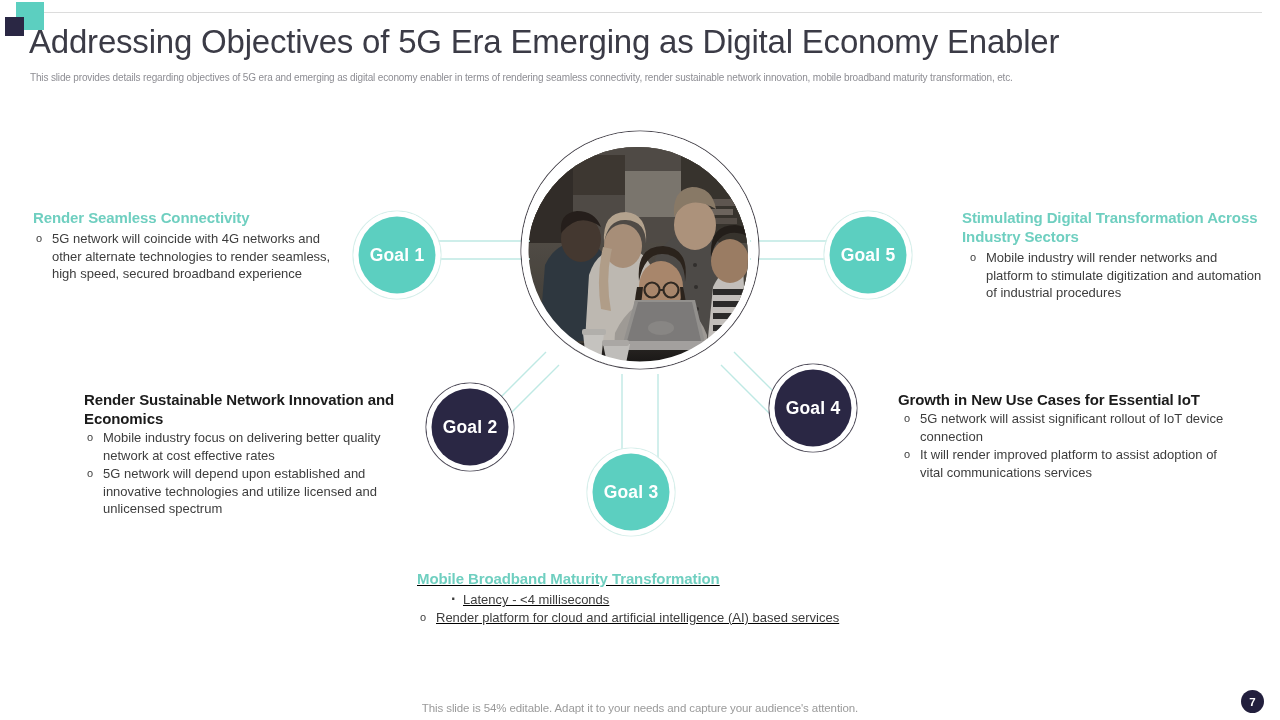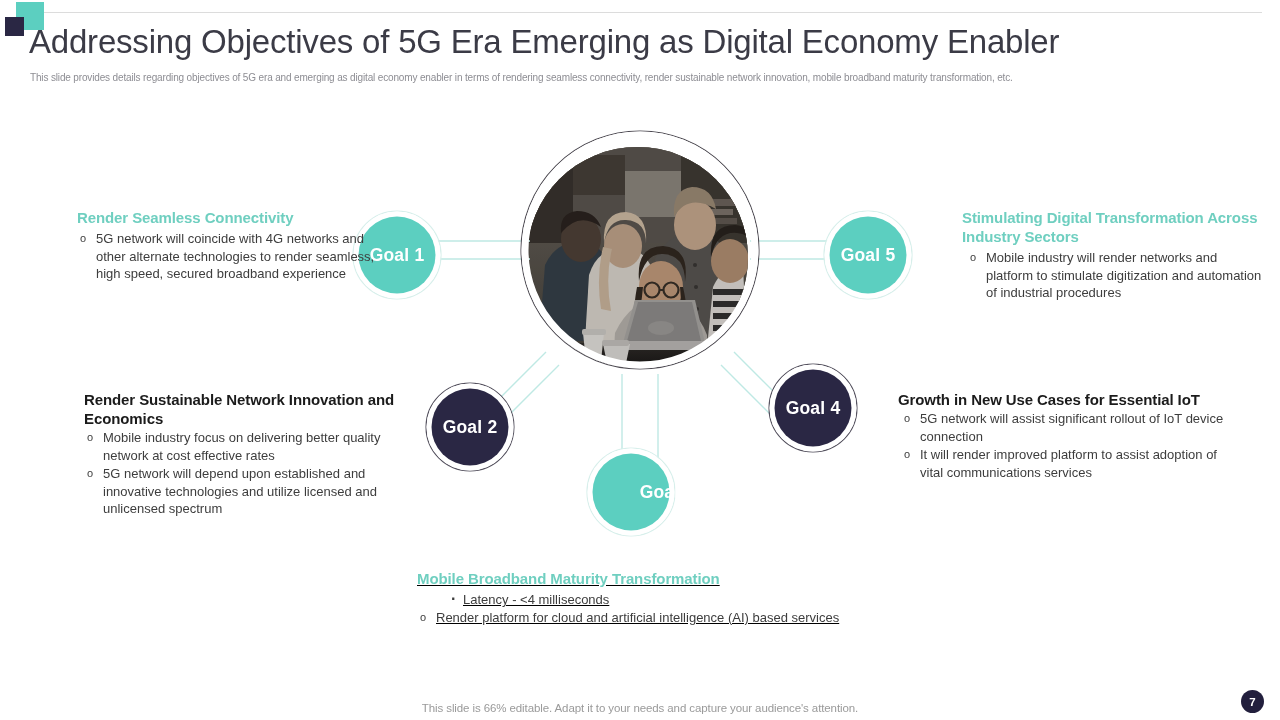--- a/index.html
+++ b/index.html
@@ -144,21 +144,21 @@
     margin-bottom: 0;
   }
   .block li.sub::before {
     content: "\00B7";
     left: 34px;
     top: -1px;
     font-size: 16px;
     font-weight: bold;
   }
 
-  #block-tl { left: 33px; top: 208px; width: 300px; margin-left: 44px; }
+  #block-tl { left: 33px; top: 208px; width: 300px; }
   #block-bl { left: 84px; top: 390px; width: 320px; }
   #block-tr { left: 962px; top: 208px; width: 300px; }
   #block-br { left: 898px; top: 390px; width: 340px; }
   #block-bc { left: 417px; top: 569px; width: 520px; text-decoration: underline; }
 
   #block-bl h3, #block-br h3 { margin-bottom: 1px; }
   #block-tr ul { margin-left: 5px; }
   #block-br ul { margin-left: 3px; }
 
   
@@ -328,21 +328,21 @@
 
       <g>
         <circle cx="301" cy="372" r="44" fill="none" stroke="#d7efeb" stroke-width="1.2"></circle>
         <circle cx="301" cy="372" r="41" fill="none" stroke="#ffffff" stroke-width="5"></circle>
         <circle cx="301" cy="372" r="38.5" fill="#5ccfc0"></circle>
       </g>
     </svg>
 
     <div class="node-label" style="left:67px;  top:135px;">Goal 1</div>
     <div class="node-label" style="left:140px; top:307px;">Goal 2</div>
-    <div class="node-label" style="left:301px; top:372px;margin-left:36px;">Goal 3</div>
+    <div class="node-label" style="left:301px; top:372px;">Goal 3</div>
     <div class="node-label" style="left:483px; top:288px;">Goal 4</div>
     <div class="node-label" style="left:538px; top:135px;">Goal 5</div>
   </div>
 
   <div class="block" id="block-tl">
     <h3 class="h-teal">Render Seamless Connectivity</h3>
     <ul>
       <li>5G network will coincide with 4G networks and other alternate technologies to render seamless, high speed, secured broadband experience</li>
     </ul>
   </div>
@@ -371,16 +371,16 @@
   </div>
 
   <div class="block" id="block-bc">
     <h3 class="h-teal">Mobile Broadband Maturity  Transformation</h3>
     <ul>
       <li class="sub">Latency - &lt;4 milliseconds</li>
       <li>Render platform for cloud and artificial intelligence (AI) based services</li>
     </ul>
   </div>
 
-  <div class="footer-note">This slide is 66% editable. Adapt it to your needs and capture your audience's attention.</div>
+  <div class="footer-note">This slide is 54% editable. Adapt it to your needs and capture your audience's attention.</div>
   <div class="page-badge">7</div>
 
 </div>
 
 </body></html>

